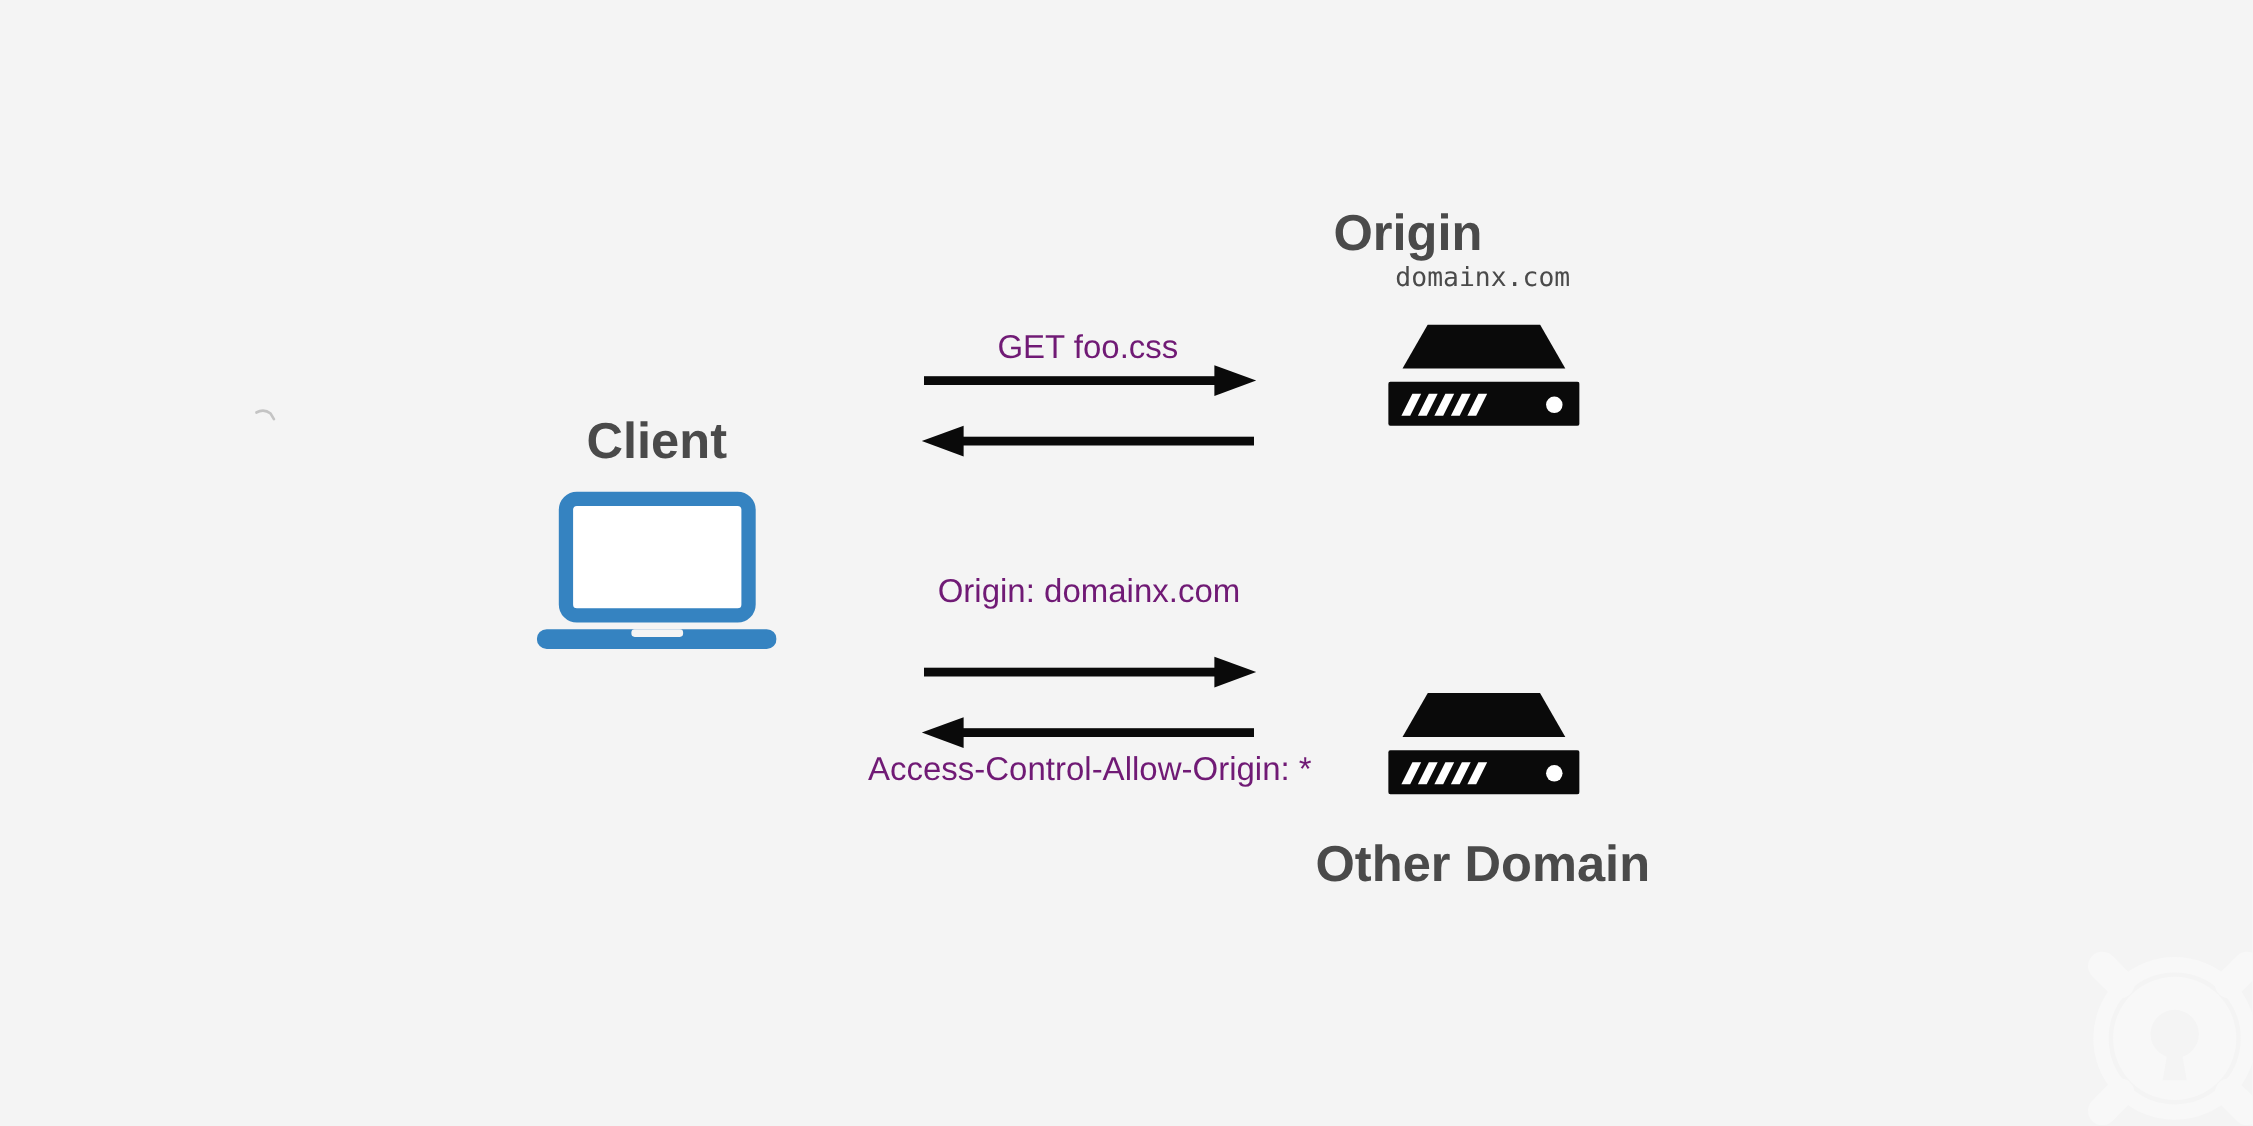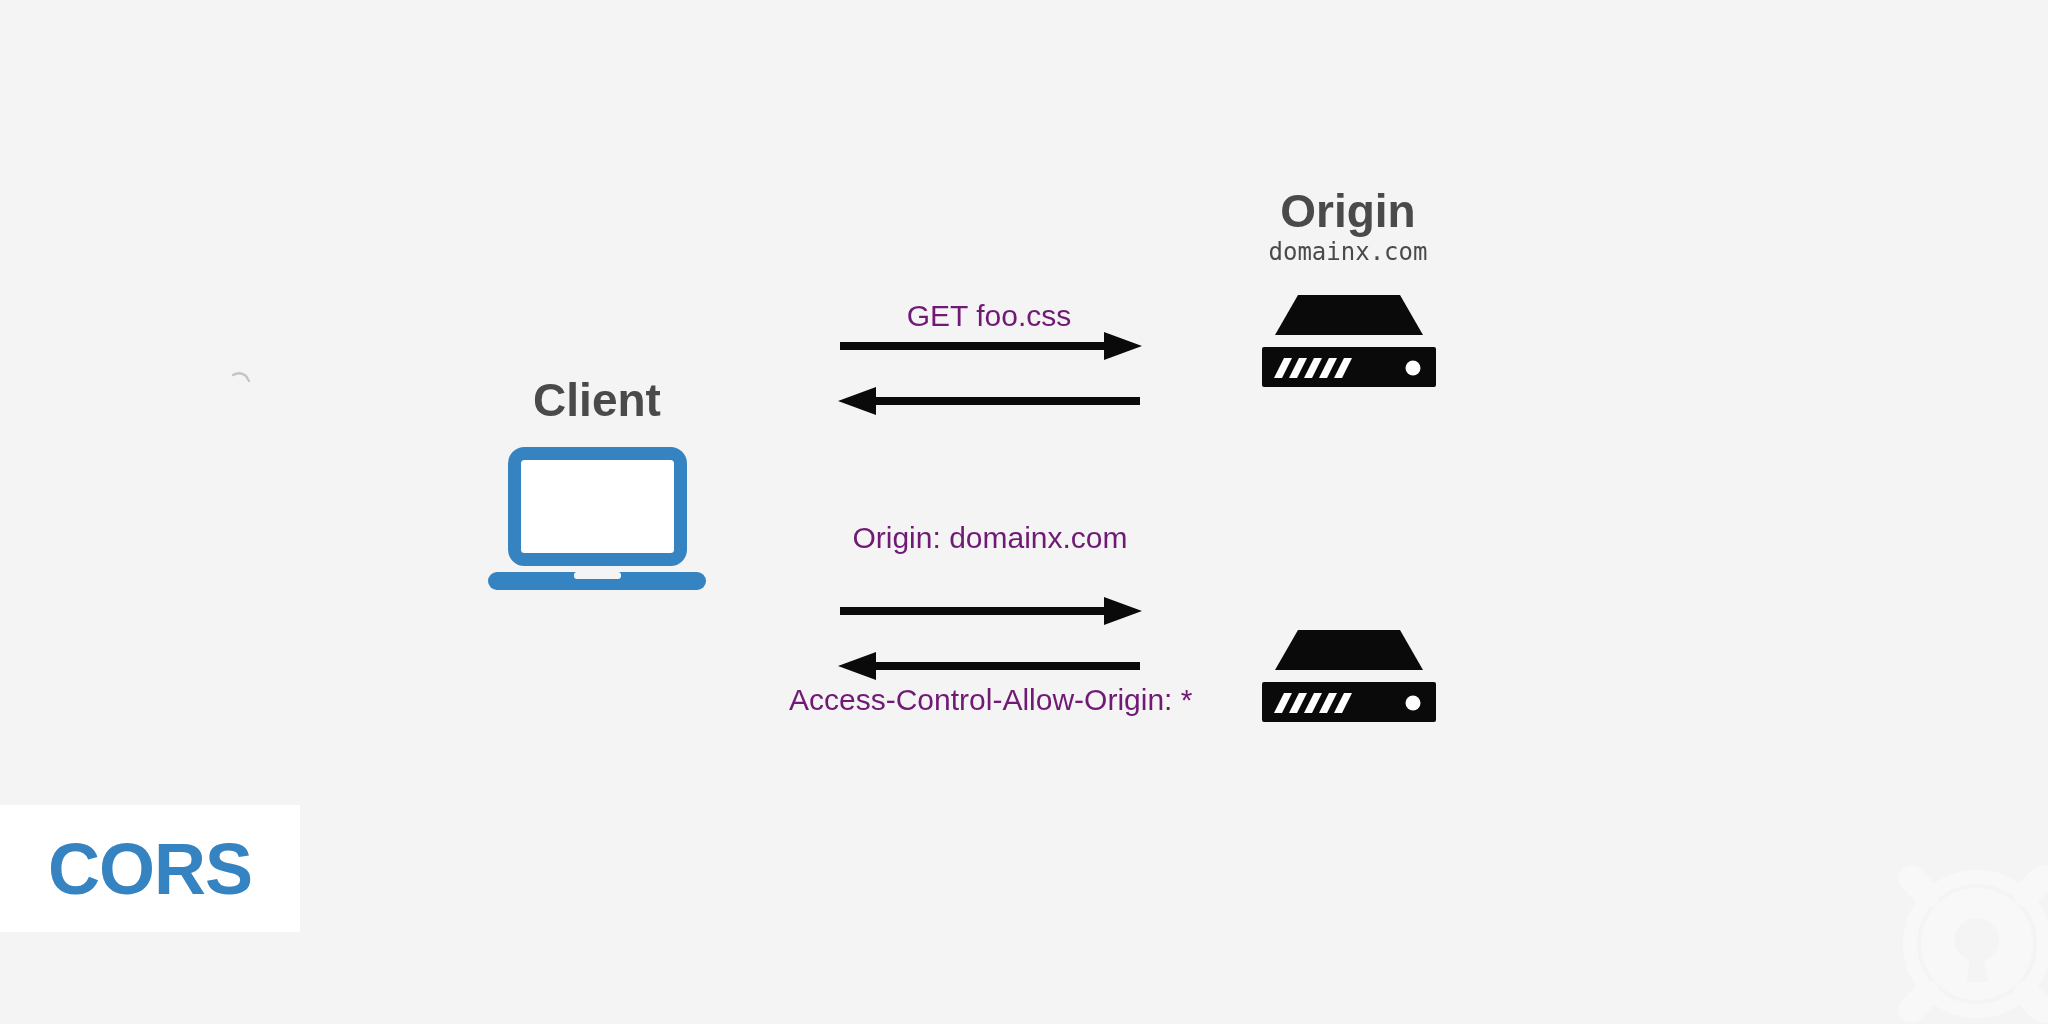--- a/index.html
+++ b/index.html
@@ -52,21 +52,21 @@
   </svg>
 
   <div class="abs heading" style="left:447px;top:350px;width:300px;margin-top:25px;">Client</div>
 
   <svg class="abs" style="left:488px;top:445px;" width="218" height="146" viewBox="0 0 218 146">
     <rect x="26.5" y="8.5" width="166" height="106" rx="10" fill="#ffffff" stroke="#3583c1" stroke-width="13"></rect>
     <rect x="0" y="127" width="218" height="18" rx="9" fill="#3583c1"></rect>
     <rect x="86" y="127" width="47" height="7" rx="3" fill="#f4f4f4"></rect>
   </svg>
 
-  <div class="abs heading" style="left:1198px;top:186px;width:300px;">Origin</div>
+  <div class="abs heading" style="left:1130px;top:186px;width:300px;">Origin</div>
   <div class="abs domain" style="left:1198px;top:238px;width:300px;">domainx.com</div>
 
   <svg class="abs" style="left:1262px;top:295px;" width="174" height="94" viewBox="0 0 174 94">
     <polygon points="36,0 138,0 161,40 13,40" fill="#0a0a0a"></polygon>
     <rect x="0" y="52" width="174" height="40" rx="2" fill="#0a0a0a"></rect>
     <g fill="#ffffff">
       <polygon points="22,63 30,63 20,83 12,83"></polygon>
       <polygon points="37,63 45,63 35,83 27,83"></polygon>
       <polygon points="52,63 60,63 50,83 42,83"></polygon>
       <polygon points="67,63 75,63 65,83 57,83"></polygon>
@@ -109,18 +109,16 @@
     <g fill="#ffffff">
       <polygon points="22,63 30,63 20,83 12,83"></polygon>
       <polygon points="37,63 45,63 35,83 27,83"></polygon>
       <polygon points="52,63 60,63 50,83 42,83"></polygon>
       <polygon points="67,63 75,63 65,83 57,83"></polygon>
       <polygon points="82,63 90,63 80,83 72,83"></polygon>
       <circle cx="151" cy="73" r="7.5"></circle>
     </g>
   </svg>
 
+  <div class="abs heading" style="left:1123px;top:760px;width:450px;">Other Domain</div>
 
-  <div class="abs cors-panel">
-    <span class="cors-text">CORS</span>
-  </div>
 
 </div>
 
 </body></html>

